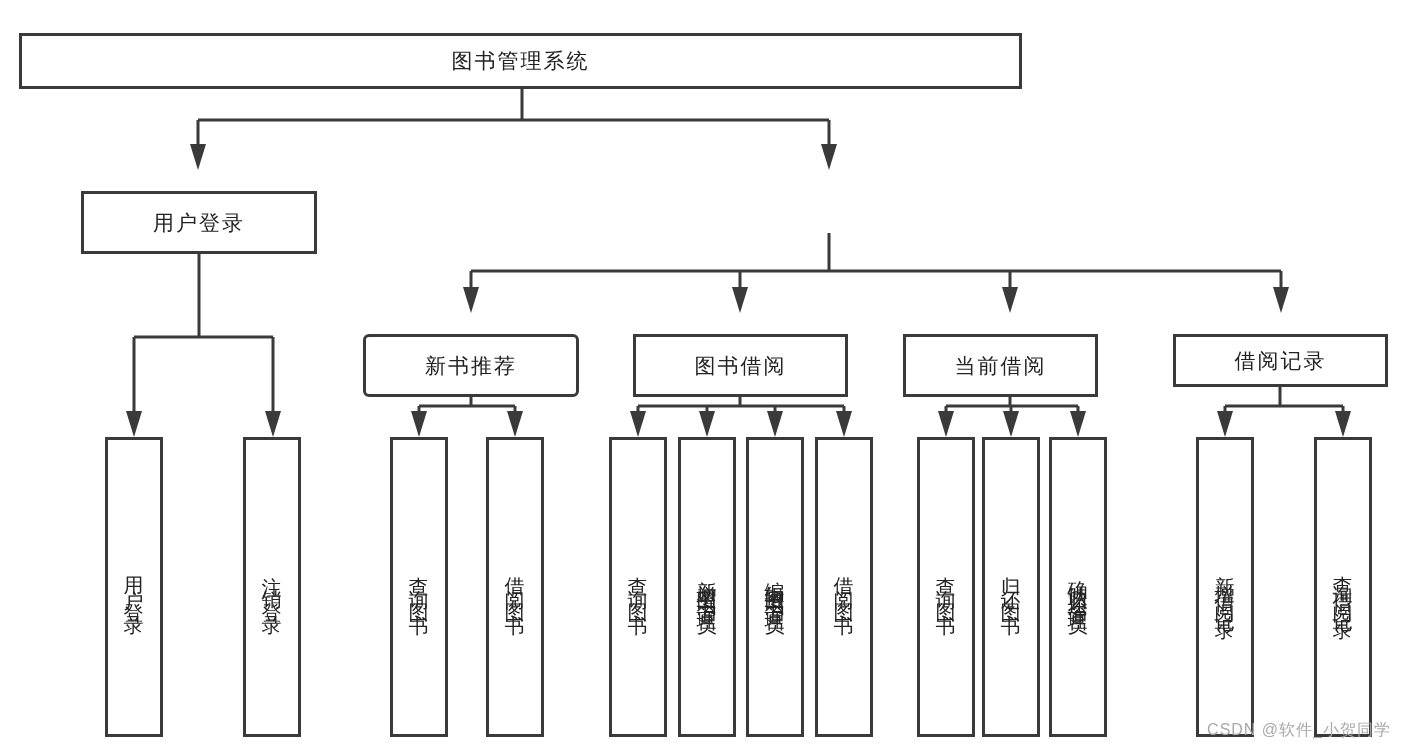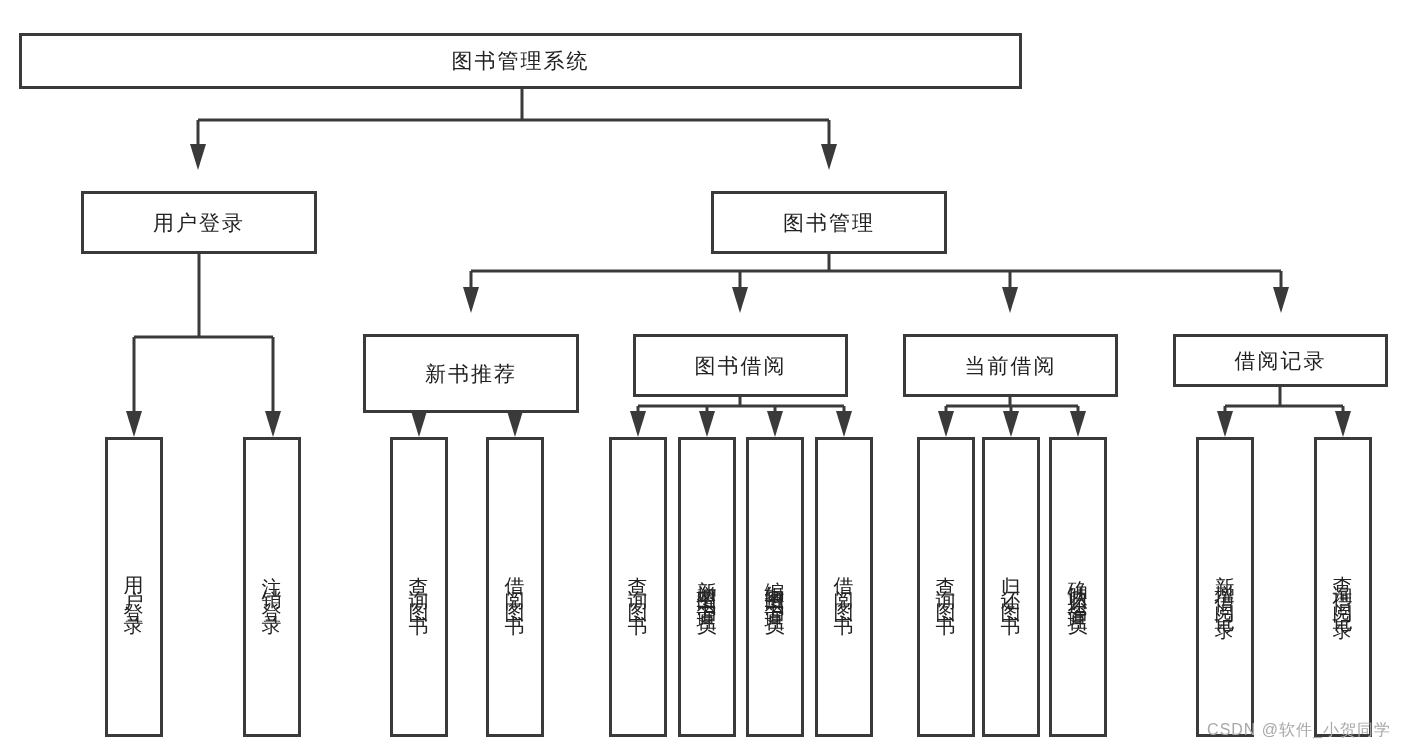--- a/index.html
+++ b/index.html
@@ -86,25 +86,24 @@
     <polygon points="1070,411 1086,411 1078,437"></polygon>
 
     <path d="M1280 376 V406 M1225 406 H1343 M1225 406 V414 M1343 406 V414"></path>
     <polygon points="1217,411 1233,411 1225,437"></polygon>
     <polygon points="1335,411 1351,411 1343,437"></polygon>
   </svg>
 
   <div class="node h" style="left:19px;top:12px;width:1003px;height:56px;">图书管理系统</div>
 
   <div class="node h" style="left:81px;top:170px;width:236px;height:63px;">用户登录</div>
-  <div class="node h" style="left:711px;top:170px;width:236px;height:63px;">图书管理</div>
 
-  <div class="node h" style="left:363px;top:313px;width:216px;height:79px;">新书推荐</div>
+  <div class="node h" style="left:363px;top:313px;width:216px;height:63px;border-radius:6px;">新书推荐</div>
   <div class="node h" style="left:633px;top:313px;width:215px;height:63px;">图书借阅</div>
-  <div class="node h" style="left:903px;top:313px;width:215px;height:63px;">当前借阅</div>
+  <div class="node h" style="left:903px;top:313px;width:195px;height:63px;">当前借阅</div>
   <div class="node h" style="left:1173px;top:313px;width:215px;height:53px;">借阅记录</div>
 
   <div class="node v" style="left:105px;top:437px;width:58px;height:300px;">用户登录</div>
   <div class="node v" style="left:243px;top:437px;width:58px;height:300px;">注销登录</div>
 
   <div class="node v" style="left:390px;top:437px;width:58px;height:300px;">查询图书</div>
   <div class="node v" style="left:486px;top:437px;width:58px;height:300px;">借阅图书</div>
 
   <div class="node v" style="left:609px;top:437px;width:58px;height:300px;">查询图书</div>
   <div class="node v v-tight" style="left:678px;top:437px;width:58px;height:300px;">新增图书（管理员）</div>

